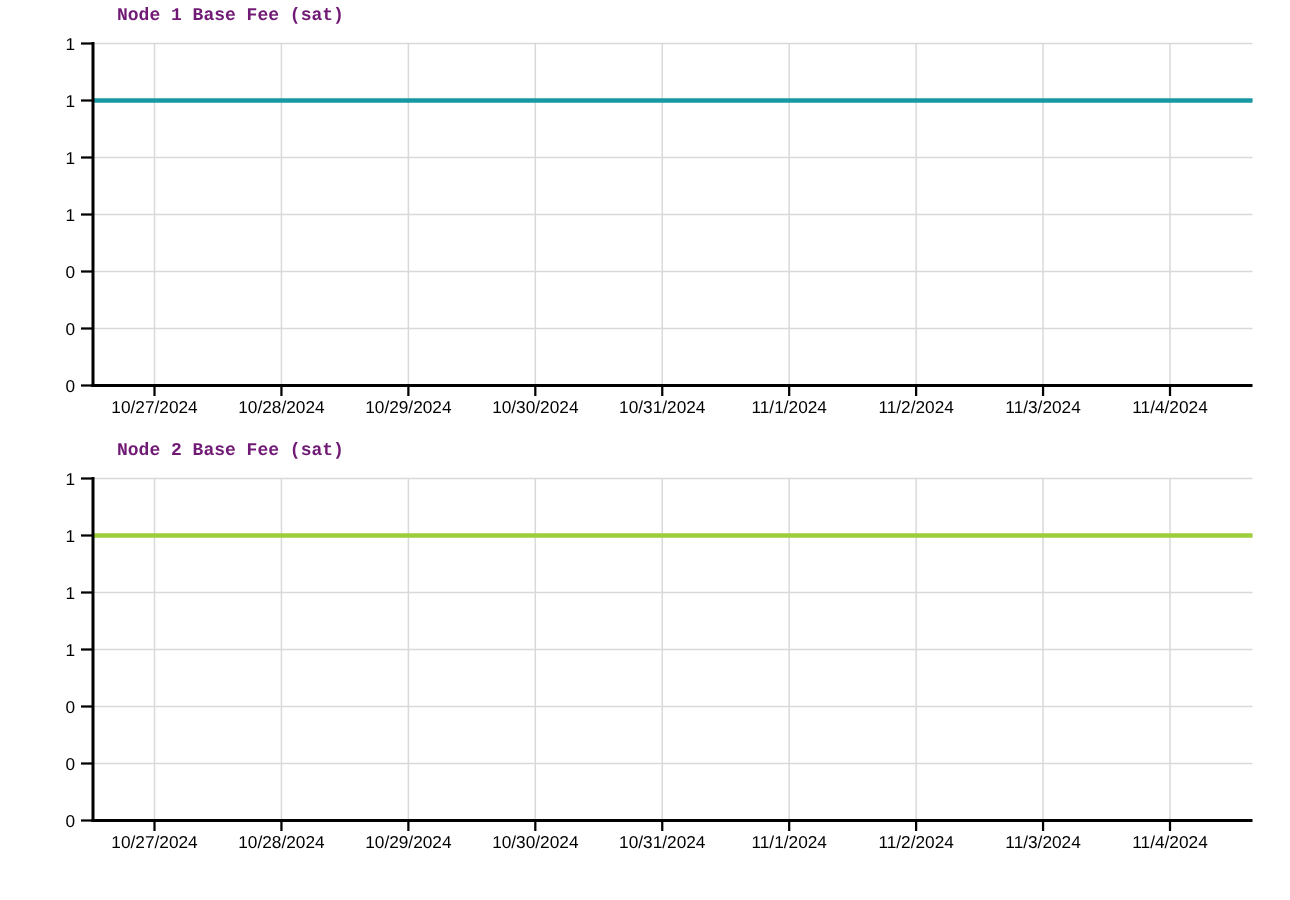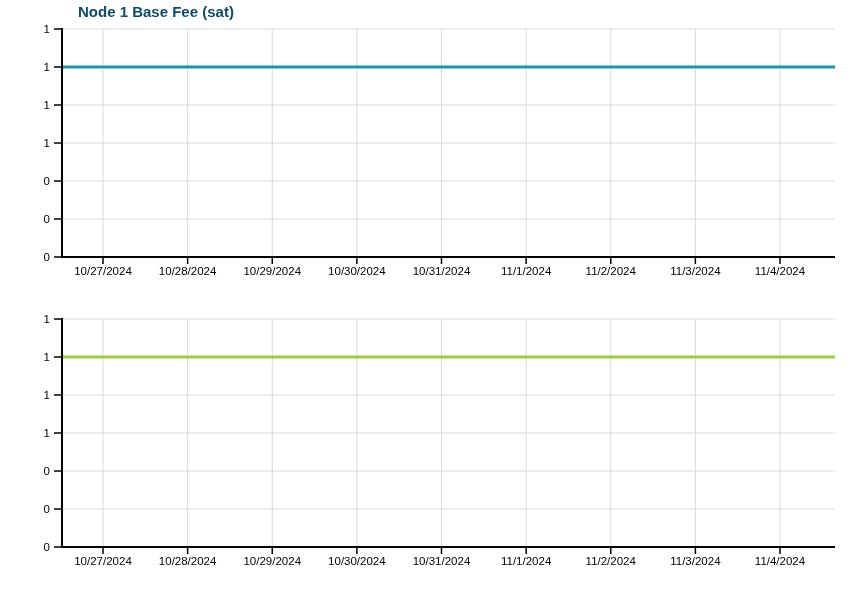--- a/index.html
+++ b/index.html
@@ -13,24 +13,25 @@
   }
   .chart {
     position: relative;
     width: 860px;
     height: 290px;
   }
   .chart-title {
     position: absolute;
     left: 78px;
     top: 3px;
-    font-size: 15px;
+    font-size: 12px;
     font-weight: bold;
-    color: #0c4a6e;
+    color: #701a75;
     white-space: nowrap;
+    font-family: Liberation Mono, monospace;
   }
   .chart-svg {
     position: absolute;
     left: 0;
     top: 0;
     display: block;
   }
   .chart-svg text {
     font-family: "Liberation Sans", sans-serif;
     font-size: 11.5px;
@@ -90,20 +91,21 @@
         <text x="526.125" y="275" text-anchor="middle">11/1/2024</text>
         <line x1="610.75" x2="610.75" y1="257" y2="264" stroke="#000000" stroke-width="1.5"></line>
         <text x="610.75" y="275" text-anchor="middle">11/2/2024</text>
         <line x1="695.375" x2="695.375" y1="257" y2="264" stroke="#000000" stroke-width="1.5"></line>
         <text x="695.375" y="275" text-anchor="middle">11/3/2024</text>
         <line x1="780" x2="780" y1="257" y2="264" stroke="#000000" stroke-width="1.5"></line>
         <text x="780" y="275" text-anchor="middle">11/4/2024</text>
       </svg>
   </section>
   <section class="chart">
+    <div class="chart-title">Node 2 Base Fee (sat)</div>
     <svg class="chart-svg" width="860" height="290" viewBox="0 0 860 290">
         <line x1="103" x2="103" y1="29" y2="257" stroke="#d9d9d9" stroke-width="1"></line>
         <line x1="187.625" x2="187.625" y1="29" y2="257" stroke="#d9d9d9" stroke-width="1"></line>
         <line x1="272.25" x2="272.25" y1="29" y2="257" stroke="#d9d9d9" stroke-width="1"></line>
         <line x1="356.875" x2="356.875" y1="29" y2="257" stroke="#d9d9d9" stroke-width="1"></line>
         <line x1="441.5" x2="441.5" y1="29" y2="257" stroke="#d9d9d9" stroke-width="1"></line>
         <line x1="526.125" x2="526.125" y1="29" y2="257" stroke="#d9d9d9" stroke-width="1"></line>
         <line x1="610.75" x2="610.75" y1="29" y2="257" stroke="#d9d9d9" stroke-width="1"></line>
         <line x1="695.375" x2="695.375" y1="29" y2="257" stroke="#d9d9d9" stroke-width="1"></line>
         <line x1="780" x2="780" y1="29" y2="257" stroke="#d9d9d9" stroke-width="1"></line>

